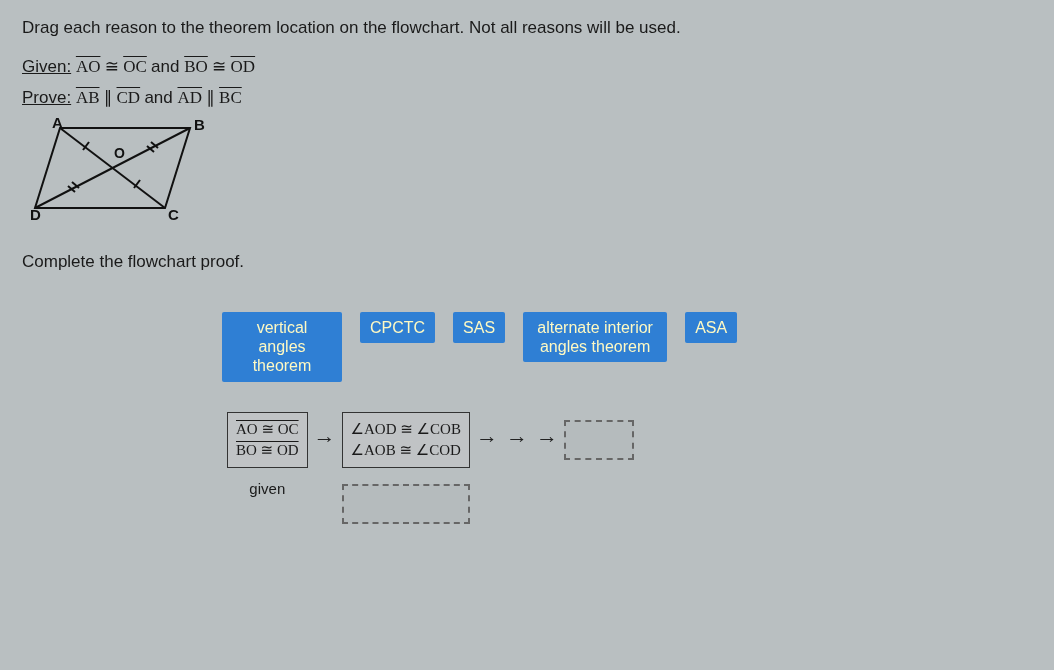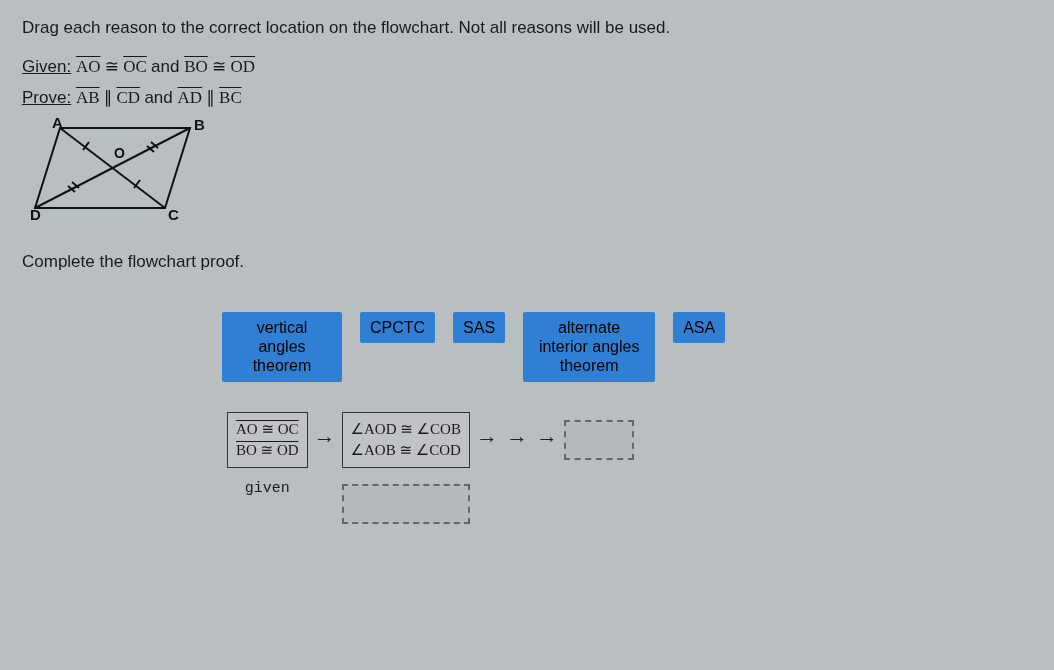--- a/index.html
+++ b/index.html
@@ -22,21 +22,21 @@
 .complete { font-size: 17px; margin-top: 20px; margin-bottom: 40px; }
 .reason-bank {
   display: flex;
   gap: 18px;
   align-items: flex-start;
   margin-left: 200px;
   margin-bottom: 30px;
 }
 .reason {
   background: #2f7fd4;
-  color: #000000;
+  color: #fef9c3;
   padding: 6px 10px;
   font-size: 16px;
   text-align: center;
   border-radius: 2px;
   cursor: grab;
   line-height: 1.2;
 }
 .flowchart {
   display: flex;
   align-items: flex-start;
@@ -47,37 +47,37 @@
 .step-box {
   border: 1.5px solid #333;
   background: #c0c3c5;
   padding: 6px 8px;
   font-size: 15px;
   text-align: center;
   font-family: 'Times New Roman', serif;
   min-width: 80px;
   line-height: 1.4;
 }
-.given-label { font-size: 15px; margin-top: 4px; font-family: Liberation Mono, monospace; }
+.given-label { font-size: 15px; margin-top: 4px; }
 .drop-zone {
   border: 2px dashed #666;
   min-height: 40px;
   width: 100%;
   margin-top: 8px;
   background: rgba(0,0,0,0.02);
 }
 .arrow-wrap { display: flex; align-items: center; height: 48px; padding: 0 2px; }
 .arrow { font-size: 22px; color: #222; }
 .tline { display: block; }
 .cursor-icon { display:inline-block; font-size:13px; vertical-align: middle; transform: translateY(-1px); }
 </style>
 </head>
 <body>
 
-<div class="instruction">Drag each reason to the correct location on the flowchart. Not all reasons will be used.</div>
+<div class="instruction">Drag each reason to the theorem location on the flowchart. Not all reasons will be used.</div>
 
 <div class="given-prove">
   <span class="label">Given:</span>
   <span class="math">
     <span class="seg">AO</span>
     <span class="congr"> ≅ </span>
     <span class="seg">OC</span>
   </span>
   <span>and</span>
   <span class="math">
@@ -123,21 +123,21 @@
     <text x="84" y="40" font-size="14" font-weight="bold" fill="#111">O</text>
   </svg>
 </div>
 
 <div class="complete">Complete the flowchart proof.</div>
 
 <div class="reason-bank">
   <div class="reason" style="width:120px">vertical angles theorem</div>
   <div class="reason">CPCTC</div>
   <div class="reason">SAS</div>
-  <div class="reason" style="width:132px">alternate interior angles theorem</div>
+  <div class="reason" style="width:144px">alternate interior angles theorem</div>
   <div class="reason">ASA</div>
 </div>
 
 <div class="flowchart">
 
   <div class="step-col">
     <div class="step-box">
       <span class="tline"><span class="seg">AO ≅ OC</span></span>
       <span class="tline"><span class="seg">BO ≅ OD</span></span>
     </div>

